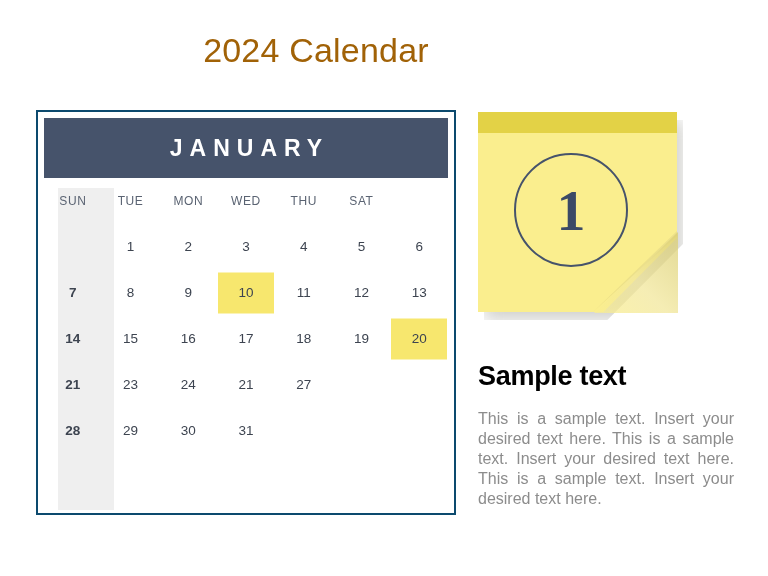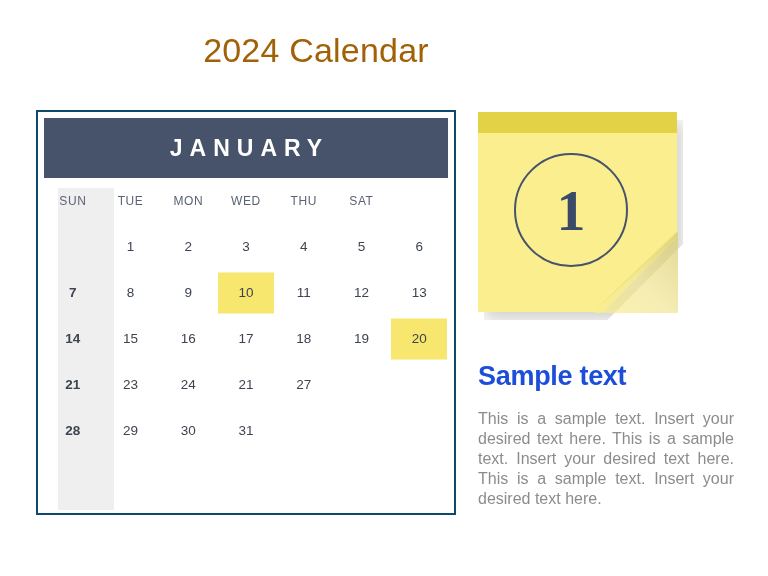--- a/index.html
+++ b/index.html
@@ -203,21 +203,21 @@
   
   .text-block {
     position: absolute;
     left: 478px;
     top: 362px;
     width: 256px;
   }
   .sample-heading {
     font-size: 27px;
     font-weight: 700;
-    color: #1d4ed8;
+    color: #000000;
     letter-spacing: -0.3px;
     margin: 0 0 17px 0;
     line-height: 1.1;
   }
   .sample-body {
     font-size: 16px;
     line-height: 20px;
     color: #8c8c8c;
     text-align: justify;
     margin: 0;

